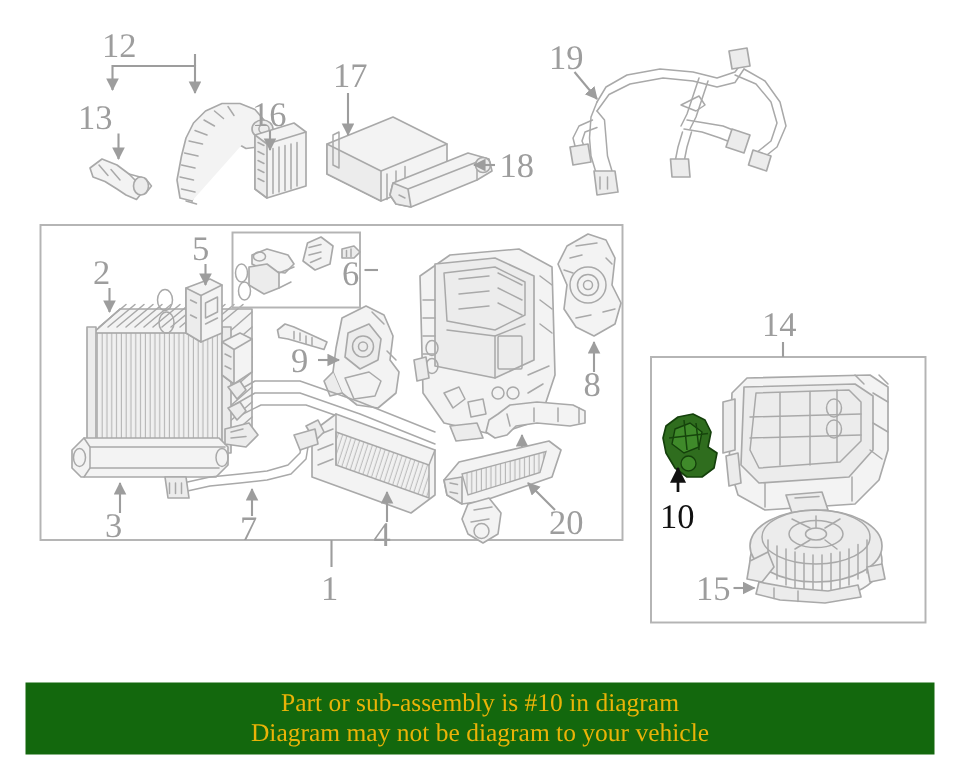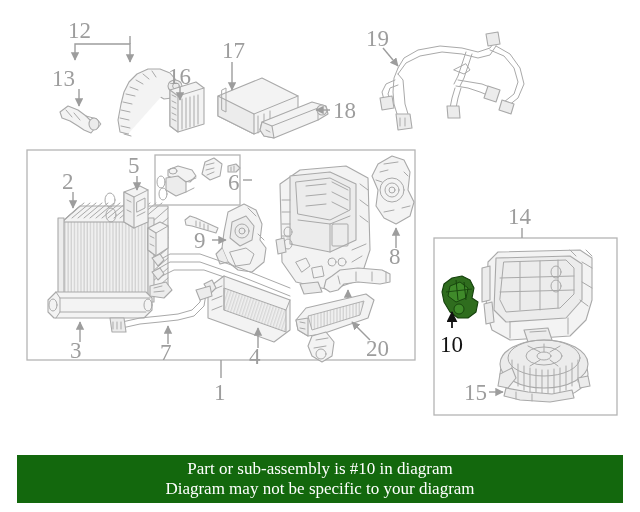--- a/index.html
+++ b/index.html
@@ -30,21 +30,21 @@
   .part2{fill:#ececec;stroke:#a9a9a9;stroke-width:1.1;stroke-linejoin:round;stroke-linecap:round;}
   .partl{fill:none;stroke:#a9a9a9;stroke-width:1;stroke-linecap:round;stroke-linejoin:round;}
   .hl{fill:#2f6d1e;stroke:#14400b;stroke-width:1.1;stroke-linejoin:round;}
   .hl2{fill:#3f8a2a;stroke:#14400b;stroke-width:0.9;}
 
   #banner{
     position:absolute;
     left:17px;top:455px;
     width:606px;height:48px;
     background:#13680d;
-    color:#ffffff;
+    color:#eab308;
     display:flex;
     flex-direction:column;
     align-items:center;
     justify-content:center;
     font-family:"Liberation Serif", serif;
     font-size:17px;
     line-height:20px;
     text-align:center;
     box-sizing:border-box;
   }
@@ -409,16 +409,16 @@
     </g>
     <g>
       <line class="ldr" x1="489" y1="392" x2="503" y2="392" marker-end="url(#ah)"></line>
       <text class="num" x="464" y="400">15</text>
     </g>
 
   </svg>
 
   <div id="banner">
     <div>Part or sub-assembly is #10 in diagram</div>
-    <div>Diagram may not be specific to your diagram</div>
+    <div>Diagram may not be diagram to your vehicle</div>
   </div>
 
 </div>
 
 </body></html>

